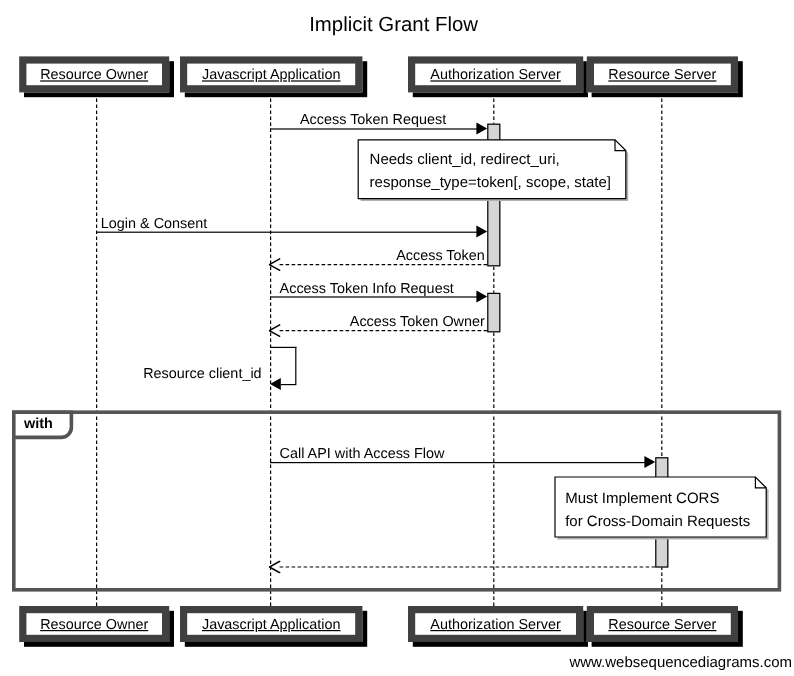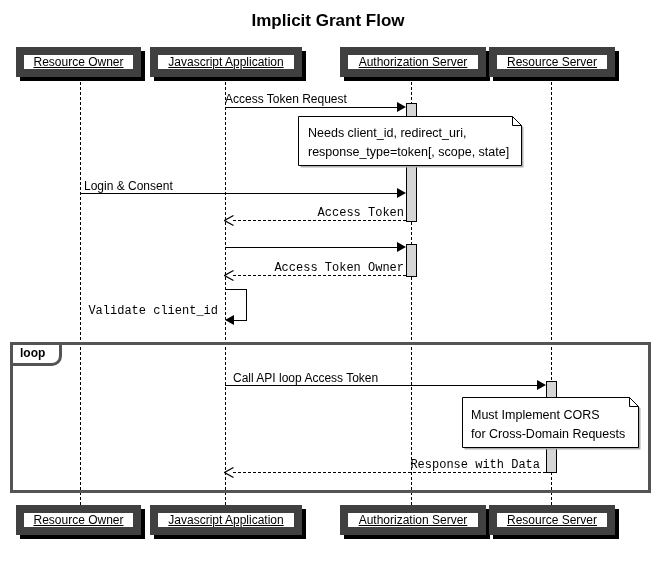--- a/index.html
+++ b/index.html
@@ -2,29 +2,29 @@
 <html><head>
 <meta charset="utf-8">
 <style>
   html,body{margin:0;padding:0;background:#fff;}
   .stage{
     position:relative;width:662px;height:563px;background:#fff;overflow:hidden;
     font-family:"Liberation Sans",sans-serif;color:#000;
   }
   .title{
     position:absolute;left:0;right:18px;top:11px;text-align:center;
-    font-size:17px;font-weight:bold;padding-left:12px;
+    font-size:17px;font-weight:normal;padding-left:12px;
   }
   .lifeline{
     position:absolute;top:77px;height:428px;width:0;
     border-left:1px dashed #000;z-index:0;
   }
   .actor{
     position:absolute;height:30px;box-sizing:border-box;background:#fff;
-    border:8px solid #404040;box-shadow:4px 4px 0 #000;z-index:5;
+    border:6px solid #404040;box-shadow:4px 4px 0 #000;z-index:5;
     display:flex;align-items:center;justify-content:center;
     font-size:12px;
   }
   .actor span{text-decoration:underline;white-space:nowrap;}
   .activation{
     position:absolute;width:11px;box-sizing:border-box;background:#d6d6d6;
     border:1px solid #000;z-index:2;
   }
   .msg-line{position:absolute;height:0;border-top:1px solid #000;z-index:3;}
   .msg-line.dashed{border-top:1px dashed #000;}
@@ -36,21 +36,21 @@
   .head-left{
     position:absolute;width:0;height:0;z-index:3;
     border-top:5px solid transparent;border-bottom:5px solid transparent;
     border-right:9px solid #000;
   }
   .open-head{position:absolute;z-index:3;}
   .vseg{position:absolute;width:0;border-left:1px solid #000;z-index:3;}
   .msg-label{
     position:absolute;font-size:12px;white-space:nowrap;z-index:3;background:transparent;
   }
-  .msg-label.right{text-align:right;font-family:Liberation Mono, monospace;}
+  .msg-label.right{text-align:right;}
   .loop-frame{
     position:absolute;left:10px;top:342px;width:641px;height:151px;
     box-sizing:border-box;border:3px solid #545454;z-index:1;
   }
   .loop-tab{
     position:absolute;left:-3px;top:-3px;background:#fff;
     border:3px solid #545454;border-bottom-right-radius:10px;
     padding:0 14px 1px 7px;font-size:12px;font-weight:bold;line-height:17px;
   }
   .note{position:absolute;z-index:4;overflow:visible;}
@@ -65,28 +65,28 @@
 <div class="stage">
 
   <div class="title">Implicit Grant Flow</div>
 
   <div class="lifeline" style="left:80px"></div>
   <div class="lifeline" style="left:225px"></div>
   <div class="lifeline" style="left:411px"></div>
   <div class="lifeline" style="left:551px"></div>
 
   <div class="loop-frame">
-    <div class="loop-tab">loop</div>
+    <div class="loop-tab">with</div>
   </div>
 
   <div class="activation" style="left:406px;top:103px;height:119px"></div>
   <div class="activation" style="left:406px;top:244px;height:33px"></div>
   <div class="activation" style="left:546px;top:381px;height:92px"></div>
 
-  <div class="msg-label" style="left:225px;top:92px">Access Token Request</div>
+  <div class="msg-label" style="left:250px;top:92px">Access Token Request</div>
   <div class="msg-line" style="left:225px;top:107px;width:173px"></div>
   <div class="head-right" style="left:397px;top:102px"></div>
 
   <svg class="note" style="left:298px;top:116px" width="227" height="53">
     <path d="M2.5,2.5 H216.5 L225.5,11.5 V51.5 H2.5 Z" fill="#b0b0b0" stroke="none"></path>
     <path d="M0.5,0.5 H214.5 L223.5,9.5 V49.5 H0.5 Z" fill="#ffffff" stroke="#000000"></path>
     <path d="M214.5,0.5 V9.5 H223.5" fill="none" stroke="#000000"></path>
     <text x="10" y="21">Needs client_id, redirect_uri,</text>
     <text x="10" y="40">response_type=token[, scope, state]</text>
   </svg>
@@ -94,48 +94,48 @@
   <div class="msg-label" style="left:84px;top:179px">Login &amp; Consent</div>
   <div class="msg-line" style="left:80px;top:193px;width:318px"></div>
   <div class="head-right" style="left:397px;top:188px"></div>
 
   <div class="msg-label right" style="right:258px;top:206px">Access Token</div>
   <div class="msg-line dashed" style="left:233px;top:220px;width:173px"></div>
   <svg class="open-head" style="left:224px;top:215px" width="11" height="11">
       <path d="M9.5,0.5 L0.5,5.5 L9.5,10.5" fill="none" stroke="#000" stroke-width="1.2"></path>
     </svg>
 
+  <div class="msg-label" style="left:233px;top:233px">Access Token Info Request</div>
   <div class="msg-line" style="left:225px;top:247px;width:173px"></div>
   <div class="head-right" style="left:397px;top:242px"></div>
 
   <div class="msg-label right" style="right:258px;top:261px">Access Token Owner</div>
   <div class="msg-line dashed" style="left:233px;top:275px;width:173px"></div>
   <svg class="open-head" style="left:224px;top:270px" width="11" height="11">
       <path d="M9.5,0.5 L0.5,5.5 L9.5,10.5" fill="none" stroke="#000" stroke-width="1.2"></path>
     </svg>
 
-  <div class="msg-label right" style="right:444px;top:304px">Validate client_id</div>
+  <div class="msg-label right" style="right:444px;top:304px">Resource client_id</div>
   <div class="msg-line" style="left:225px;top:289px;width:22px"></div>
   <div class="vseg" style="left:246px;top:289px;height:31px"></div>
   <div class="msg-line" style="left:234px;top:320px;width:13px"></div>
   <div class="head-left" style="left:225px;top:315px"></div>
 
-  <div class="msg-label" style="left:233px;top:371px">Call API loop Access Token</div>
+  <div class="msg-label" style="left:233px;top:371px">Call API with Access Flow</div>
   <div class="msg-line" style="left:225px;top:385px;width:313px"></div>
   <div class="head-right" style="left:537px;top:380px"></div>
 
   <svg class="note" style="left:462px;top:397px" width="180" height="54">
     <path d="M2.5,2.5 H169.5 L178.5,11.5 V52.5 H2.5 Z" fill="#b0b0b0" stroke="none"></path>
     <path d="M0.5,0.5 H167.5 L176.5,9.5 V50.5 H0.5 Z" fill="#ffffff" stroke="#000000"></path>
     <path d="M167.5,0.5 V9.5 H176.5" fill="none" stroke="#000000"></path>
     <text x="9" y="22">Must Implement CORS</text>
     <text x="9" y="41">for Cross-Domain Requests</text>
   </svg>
 
-  <div class="msg-label right" style="right:122px;top:458px">Response with Data</div>
   <div class="msg-line dashed" style="left:233px;top:472px;width:313px"></div>
   <svg class="open-head" style="left:224px;top:467px" width="11" height="11">
       <path d="M9.5,0.5 L0.5,5.5 L9.5,10.5" fill="none" stroke="#000" stroke-width="1.2"></path>
     </svg>
 
   <div class="actor" style="left:16px;top:47px;width:125px">
       <span>Resource Owner</span>
     </div>
   <div class="actor" style="left:150px;top:47px;width:152px">
       <span>Javascript Application</span>
@@ -153,14 +153,15 @@
   <div class="actor" style="left:150px;top:505px;width:152px">
       <span>Javascript Application</span>
     </div>
   <div class="actor" style="left:340px;top:505px;width:146px">
       <span>Authorization Server</span>
     </div>
   <div class="actor" style="left:489px;top:505px;width:126px">
       <span>Resource Server</span>
     </div>
 
+  <div class="watermark">www.websequencediagrams.com</div>
 
 </div>
 
 </body></html>

